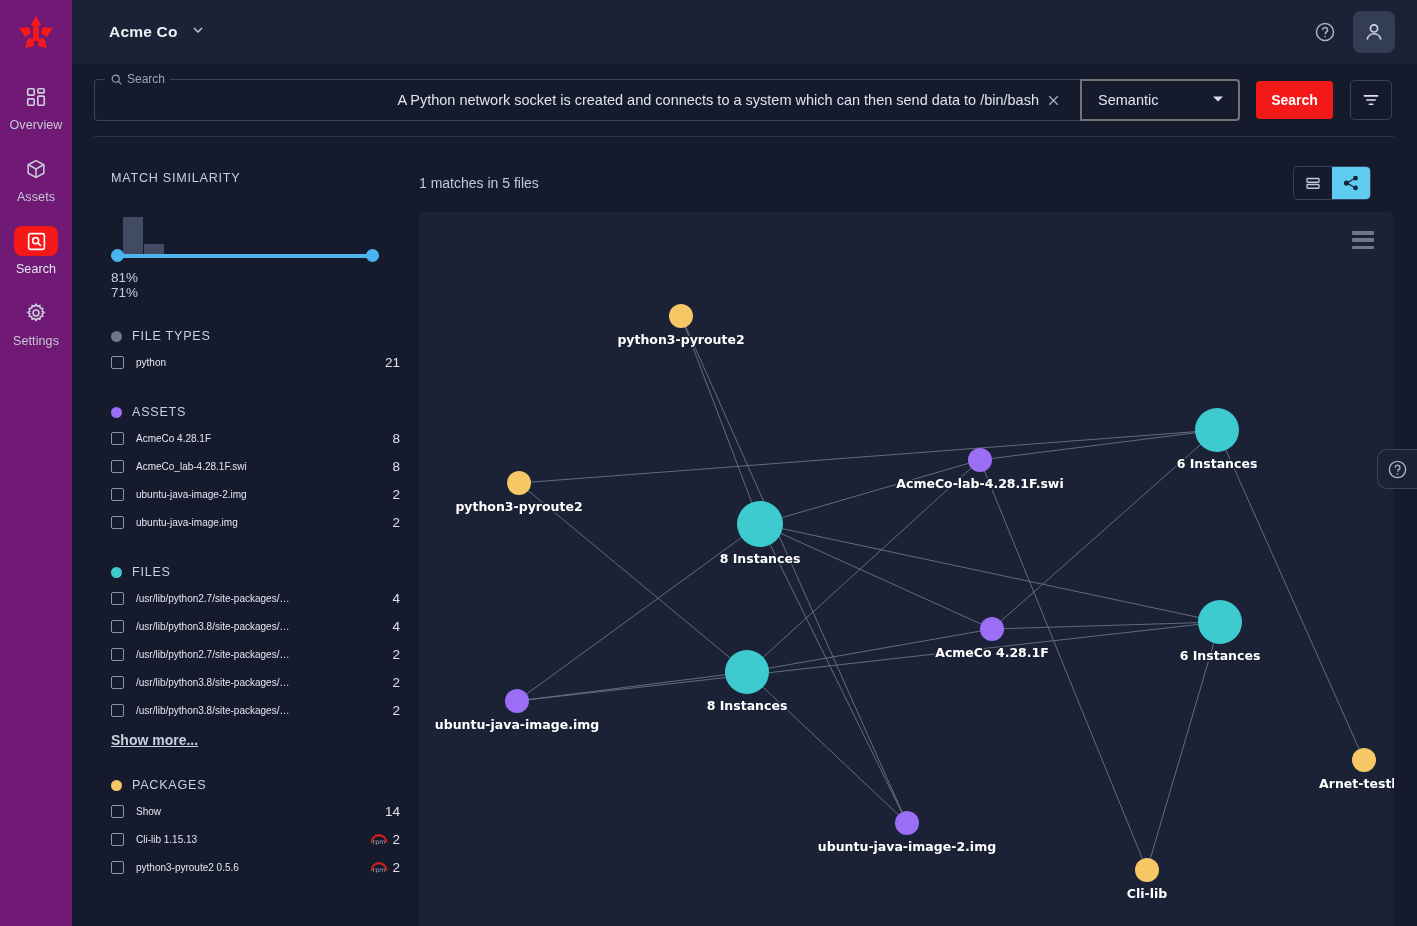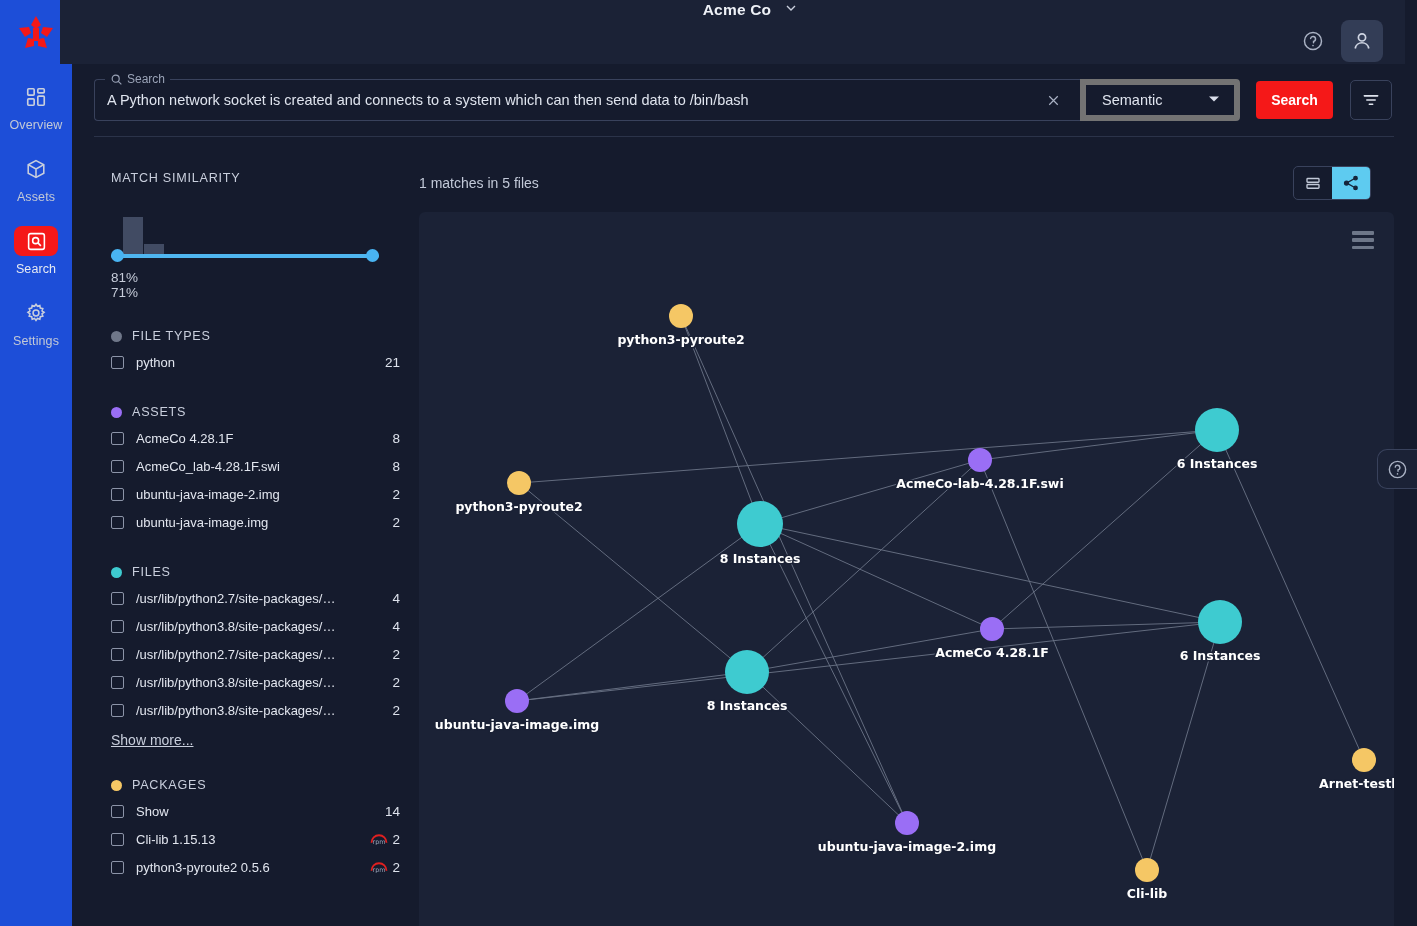--- a/index.html
+++ b/index.html
@@ -8,41 +8,41 @@
     background: #151b2d;
     font-family: "Liberation Sans", sans-serif;
     color: #e3e7ef;
     overflow: hidden;
   }
   #app { position: relative; width: 1417px; height: 926px; }
 
   
   #rail {
     position: absolute; left: 0; top: 0; width: 72px; height: 926px;
-    background: #1d4ed8;
+    background: #701a75;
     display: flex; flex-direction: column; align-items: center;
   }
   #logo { margin-top: 8px; width: 52px; height: 52px; display: flex; align-items: center; justify-content: center; }
   .rail-item {
     margin-top: 22px; width: 72px;
     display: flex; flex-direction: column; align-items: center; cursor: pointer;
   }
   .rail-icon-box {
     width: 44px; height: 30px; border-radius: 8px;
     display: flex; align-items: center; justify-content: center;
   }
   .rail-item.active .rail-icon-box { background: #f51818; }
   .rail-label { font-size: 12.5px; color: #c3c9d6; margin-top: 6px; letter-spacing: .1px; }
   .rail-item.active .rail-label { color: #e6eaf2; }
 
   
   #topbar {
-    position: absolute; left: 60px; top: 0; width: 1345px; height: 64px;
+    position: absolute; left: 72px; top: 0; width: 1345px; height: 64px;
     background: #1b2236;
-    display: flex; align-items: center; flex-direction: column;
+    display: flex; align-items: center;
   }
   #org {
     display: flex; align-items: center; gap: 12px;
     margin-left: 37px; cursor: pointer;
   }
   #org-name { font-size: 15.5px; font-weight: bold; color: #eef1f7; letter-spacing: .2px; }
   #topbar-right {
     margin-left: auto; display: flex; align-items: center; gap: 12px; margin-right: 22px;
   }
   .icon-btn-plain {
@@ -72,26 +72,26 @@
     background: #151b2d;
   }
   #search-legend {
     position: absolute; top: -8px; left: 10px;
     background: #151b2d; padding: 0 5px;
     font-size: 12px; color: #9aa3b7;
     display: flex; align-items: center; gap: 4px;
   }
   #search-value {
     flex: 1; font-size: 14.5px; color: #dfe4ee;
-    white-space: nowrap; overflow: hidden;
+    white-space: nowrap; overflow: hidden; text-align: right;
   }
   #search-clear { cursor: pointer; padding: 0 6px; display: flex; align-items: center; }
   #mode-select {
     width: 160px; height: 42px;
-    border: 6px solid #737373; border-radius: 0 4px 4px 0;
+    border: 2px solid #737373; border-radius: 0 4px 4px 0;
     display: flex; align-items: center; justify-content: space-between;
     padding: 0 14px 0 16px; cursor: pointer;
   }
   #mode-label { font-size: 14.5px; color: #e0e5ef; }
   #search-btn {
     margin-left: 16px; width: 77px; height: 38px;
     background: #f51818; border: none; border-radius: 4px;
     color: #fff; font-size: 14px; font-weight: bold; cursor: pointer;
     font-family: "Liberation Sans", sans-serif;
   }
@@ -132,28 +132,28 @@
   .facet-head { display: flex; align-items: center; gap: 10px; margin-bottom: 5px; }
   .facet-dot { width: 11px; height: 11px; border-radius: 50%; }
   .facet-row {
     display: flex; align-items: center; height: 28px; width: 289px; cursor: pointer;
   }
   .cb {
     width: 13px; height: 13px; border: 1.6px solid #8c94a8; border-radius: 2px;
     margin-right: 12px; flex: none;
   }
   .facet-label {
-    font-size: 13px; color: #e2e6ef; white-space: nowrap;
+    font-size: 10px; color: #e2e6ef; white-space: nowrap;
     overflow: hidden; text-overflow: ellipsis; flex: 1;
   }
   .rpm-badge { margin-left: 9px; margin-right: 4px; flex: none; display: flex; align-items: center; }
   .facet-count { font-size: 13.5px; color: #dde2ec; flex: none; }
   #show-more {
     font-size: 14px; color: #c9cfdd; text-decoration: underline;
-    margin-top: 8px; cursor: pointer; display: inline-block;
+    margin-top: 8px; cursor: pointer; display: inline-block; font-weight: bold;
   }
 
   
   #results-head {
     position: absolute; left: 419px; top: 158px; width: 975px; height: 50px;
     display: flex; align-items: center;
   }
   #match-count { font-size: 14px; color: #c2c9d8; }
   #view-toggle {
     margin-left: auto; margin-right: 23px; display: flex;

